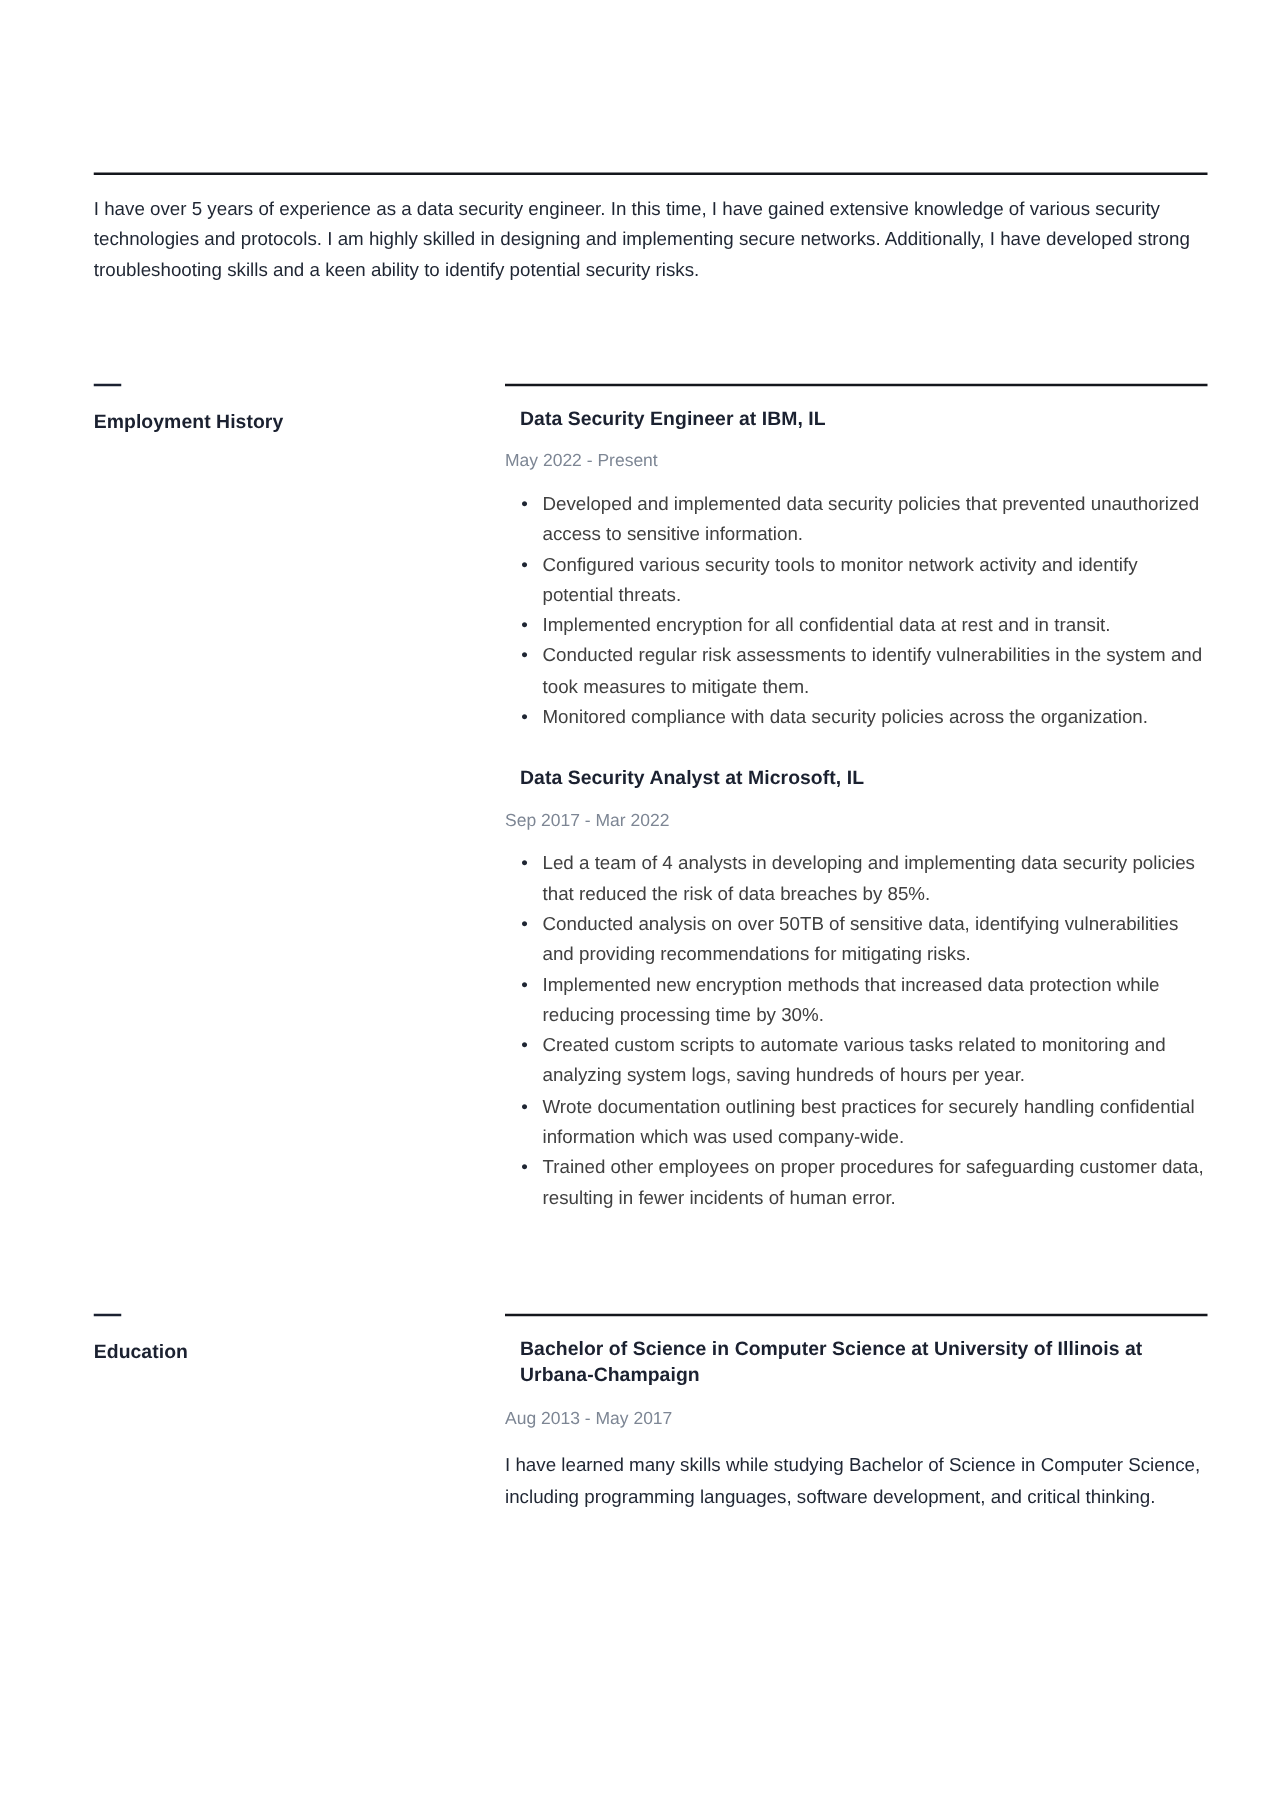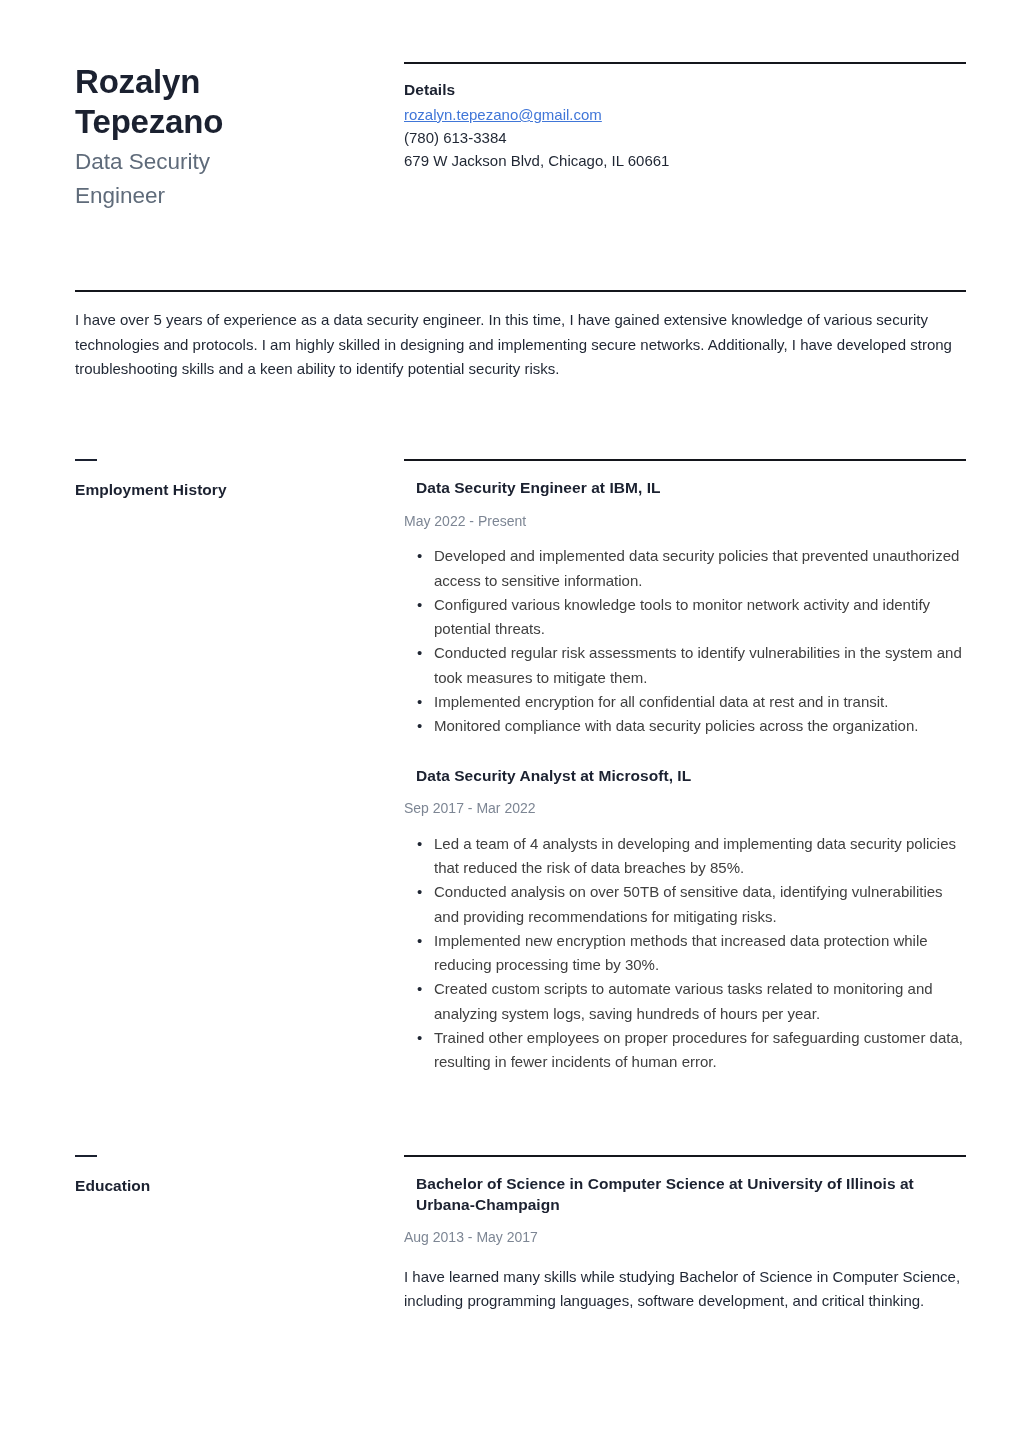--- a/index.html
+++ b/index.html
@@ -158,35 +158,20 @@
   
   .gap-header  { height: 76px; }
   .gap-profile { height: 78px; }
   .gap-emp     { height: 80px; }
 </style>
 </head>
 <body>
 
 <div class="resume">
 
-  <div class="row header-row">
-    <div class="col-left">
-      <h1 class="name">Rozalyn Tepezano</h1>
-      <div class="job-title">Data Security Engineer</div>
-    </div>
-    <div class="col-right">
-      <div class="rule"></div>
-      <div class="block-title">Details</div>
-      <div>
-        <a class="contact-link" href="#">rozalyn.tepezano@gmail.com</a>
-      </div>
-      <div class="contact-line">(780) 613-3384</div>
-      <div class="contact-line">679 W Jackson Blvd, Chicago, IL 60661</div>
-    </div>
-  </div>
 
   <div class="gap-header"></div>
 
   <div class="row">
     <div class="col-right">
       <div class="rule"></div>
       <p class="body-text">I have over 5 years of experience as a data security engineer. In this time, I have gained extensive knowledge of various security technologies and protocols. I am highly skilled in designing and implementing secure networks. Additionally, I have developed strong troubleshooting skills and a keen ability to identify potential security risks.</p>
     </div>
   </div>
 
@@ -198,35 +183,36 @@
       <div class="section-label">Employment History</div>
     </div>
     <div class="col-right">
       <div class="rule"></div>
 
       <div class="entry">
         <div class="entry-title">Data Security Engineer at IBM, IL</div>
         <div class="entry-date">May 2022 - Present</div>
         <ul class="bullets">
           <li>Developed and implemented data security policies that prevented unauthorized access to sensitive information.</li>
-          <li>Configured various knowledge tools to monitor network activity and identify potential threats.</li>
+          <li>Configured various security tools to monitor network activity and identify potential threats.</li>
+          <li>Implemented encryption for all confidential data at rest and in transit.</li>
           <li>Conducted regular risk assessments to identify vulnerabilities in the system and took measures to mitigate them.</li>
-          <li>Implemented encryption for all confidential data at rest and in transit.</li>
           <li>Monitored compliance with data security policies across the organization.</li>
         </ul>
       </div>
 
       <div class="entry">
         <div class="entry-title">Data Security Analyst at Microsoft, IL</div>
         <div class="entry-date">Sep 2017 - Mar 2022</div>
         <ul class="bullets">
           <li>Led a team of 4 analysts in developing and implementing data security policies that reduced the risk of data breaches by 85%.</li>
           <li>Conducted analysis on over 50TB of sensitive data, identifying vulnerabilities and providing recommendations for mitigating risks.</li>
           <li>Implemented new encryption methods that increased data protection while reducing processing time by 30%.</li>
           <li>Created custom scripts to automate various tasks related to monitoring and analyzing system logs, saving hundreds of hours per year.</li>
+          <li>Wrote documentation outlining best practices for securely handling confidential information which was used company-wide.</li>
           <li>Trained other employees on proper procedures for safeguarding customer data, resulting in fewer incidents of human error.</li>
         </ul>
       </div>
 
     </div>
   </div>
 
   <div class="gap-emp"></div>
 
   <div class="row">

